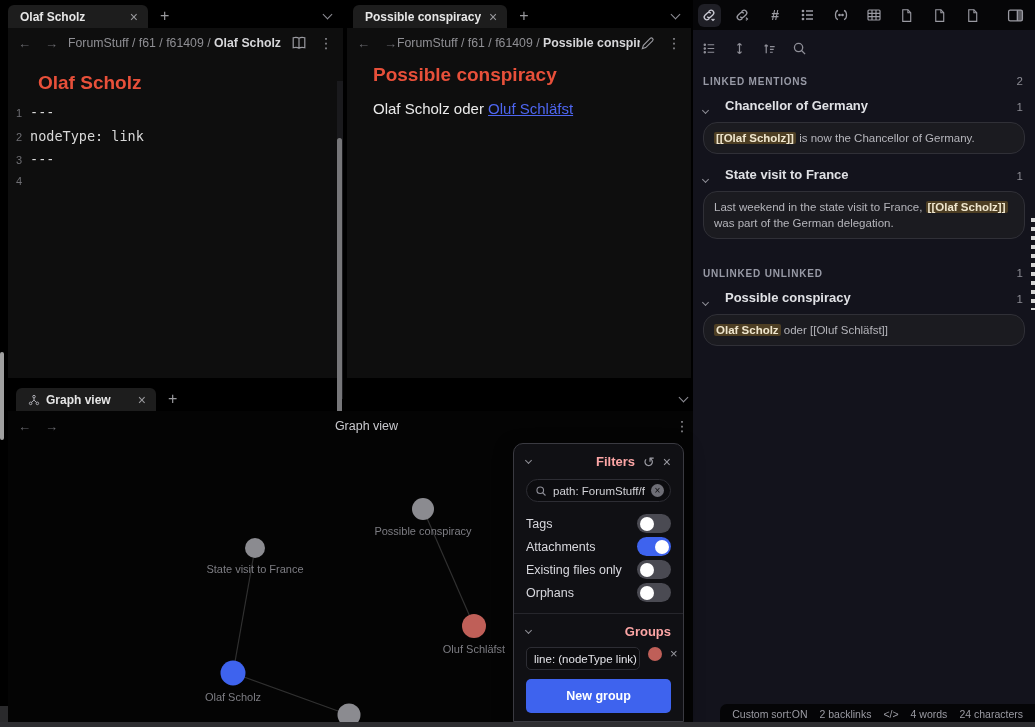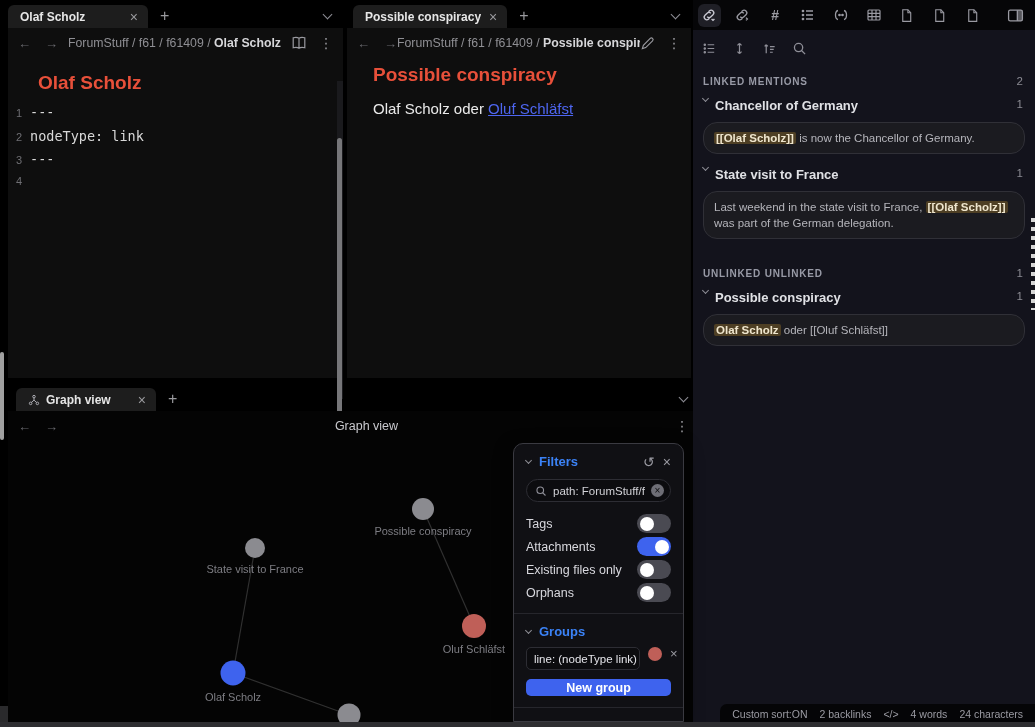--- a/index.html
+++ b/index.html
@@ -40,52 +40,52 @@
   .scroll-thumb { position:absolute; right:1px; top:57px; width:5px; height:284px; background:#767679; border-radius:3px; }
 
   
   #graph-body { background:#040404; }
   .graph-title { flex:1; text-align:center; font-size:12.5px; color:#c9c9ce; }
   #graph-svg { position:absolute; left:0; top:58px; width:691px; height:281px; overflow:visible; }
 
   
   .filters-panel { position:absolute; left:513px; top:443px; width:171px; height:279px; background:#101014; border:1px solid #3a3a41; border-radius:10px 10px 0 0; box-shadow:0 6px 18px rgba(0,0,0,.5); overflow:hidden; z-index:5; }
   .fp-header { display:flex; align-items:center; gap:8px; padding:10px 12px 8px; }
-  .fp-title { font-size:13px; font-weight:700; color:#3b82f6; flex:1; }
+  .fp-title { font-size:13px; font-weight:700; color:#fca5a5; flex:1;text-align:right; }
   .fp-hicon { color:#9a9aa2; font-size:14px; line-height:1; }
   .searchpill { display:flex; align-items:center; gap:6px; margin:2px 12px 10px; height:23px; padding:0 6px 0 8px; background:#0c0c0f; border:1px solid #2d2d34; border-radius:12px; }
   .searchpill .sval { flex:1; font-size:11.5px; color:#d2d2d7; white-space:nowrap; overflow:hidden; }
   .clearbtn { width:13px; height:13px; border-radius:50%; background:#6e6e76; color:#0c0c0f; font-size:10px; line-height:13px; text-align:center; flex:0 0 auto; }
   .toggle-row { display:flex; align-items:center; justify-content:space-between; padding:2.5px 12px; height:23px; }
   .toggle-row .tlabel { font-size:12.5px; color:#d8d8de; }
   .toggle { position:relative; width:34px; height:19px; border-radius:10px; background:#4a4a52; flex:0 0 auto; }
   .toggle::after { content:""; position:absolute; left:2.5px; top:2.5px; width:14px; height:14px; border-radius:50%; background:#fff; transition:none; }
   .toggle.on { background:#3e63ee; }
   .toggle.on::after { left:17.5px; }
   .fp-divider { border-top:1px solid #26262c; margin-top:9px; }
   .fp-subheader { display:flex; align-items:center; gap:8px; padding:10px 12px 8px; }
   .chip-row { display:flex; align-items:flex-start; gap:8px; margin:0 12px 9px; }
   .chip-box { flex:0 0 auto; width:114px; height:23px; display:flex; align-items:center; padding:0 7px; background:#0c0c0f; border:1px solid #2d2d34; border-radius:5px; font-size:11.5px; color:#e4e4e9; white-space:nowrap; overflow:hidden; }
   .color-dot { width:14px; height:14px; border-radius:50%; background:#bf5f58; flex:0 0 auto; }
   .chip-x { color:#9a9aa2; font-size:13px; line-height:1; }
-  .newgroup-btn { margin:0 12px 11px; height:17px; background:#3e63ee; border-radius:5px; color:#fff; font-size:12.5px; font-weight:600; display:flex; align-items:center; justify-content:center; }
+  .newgroup-btn { margin:0 12px 11px; height:34px; background:#3e63ee; border-radius:5px; color:#fff; font-size:12.5px; font-weight:600; display:flex; align-items:center; justify-content:center; }
 
   
   .sidebar { position:absolute; left:693px; top:0; width:342px; height:727px; }
   .sb-toolbar { height:30px; display:flex; align-items:center; gap:10px; padding:0 8px 0 5px; background:#060608; }
   .sb-toolbar .iconbtn { width:26px; height:23px; display:flex; align-items:center; justify-content:center; border-radius:6px; color:#9a9aa2; }
   .sb-toolbar .iconbtn.active { background:#1f1f26; color:#c9c9d2; }
   .sb-toolbar .spacer { flex:1; }
   .sb-body { position:absolute; left:0; right:0; top:30px; bottom:5px; background:#13131c; }
   .sb-minibar { display:flex; align-items:center; gap:7px; padding:8px 10px 6px 5px; }
   .sb-minibar .iconbtn { width:23px; height:21px; display:flex; align-items:center; justify-content:center; color:#8f8f98; }
   .sb-section { display:flex; align-items:center; padding:10px 12px 4px 10px; }
   .sb-section .sec-label { flex:1; font-size:10px; letter-spacing:.8px; color:#989aa6; font-weight:600; }
   .sb-count { font-size:11.5px; color:#8b8b93; }
-  .sb-item { display:flex; align-items:flex-start; gap:7px; padding:7px 12px 5px 10px; }
+  .sb-item { display:flex; align-items:flex-end; gap:17px; padding:7px 12px 5px 10px; }
   .sb-item .item-title { flex:1; font-size:13px; font-weight:600; color:#e0e1e5; }
   .sb-card { margin:4px 10px 6px; background:#1b1b20; border:1px solid #303037; border-radius:14px; padding:7px 10px; font-size:11.5px; line-height:16px; color:#b5b5bb; }
   .hl { background:#4e3f24; color:#efe6ce; font-weight:600; padding:0 2px; border-radius:2px; }
 
   
   .statusbar { position:absolute; right:0; bottom:4px; height:19px; display:flex; align-items:center; gap:12px; padding:0 12px 0 12px; background:#050507; border-radius:7px 0 0 0; z-index:8; }
   .statusbar span { font-size:10.5px; color:#9b9ba3; white-space:nowrap; }
 
   
   .bottom-strip { position:absolute; left:0; right:0; bottom:0; height:5px; background:#2e2e31; z-index:9; }

